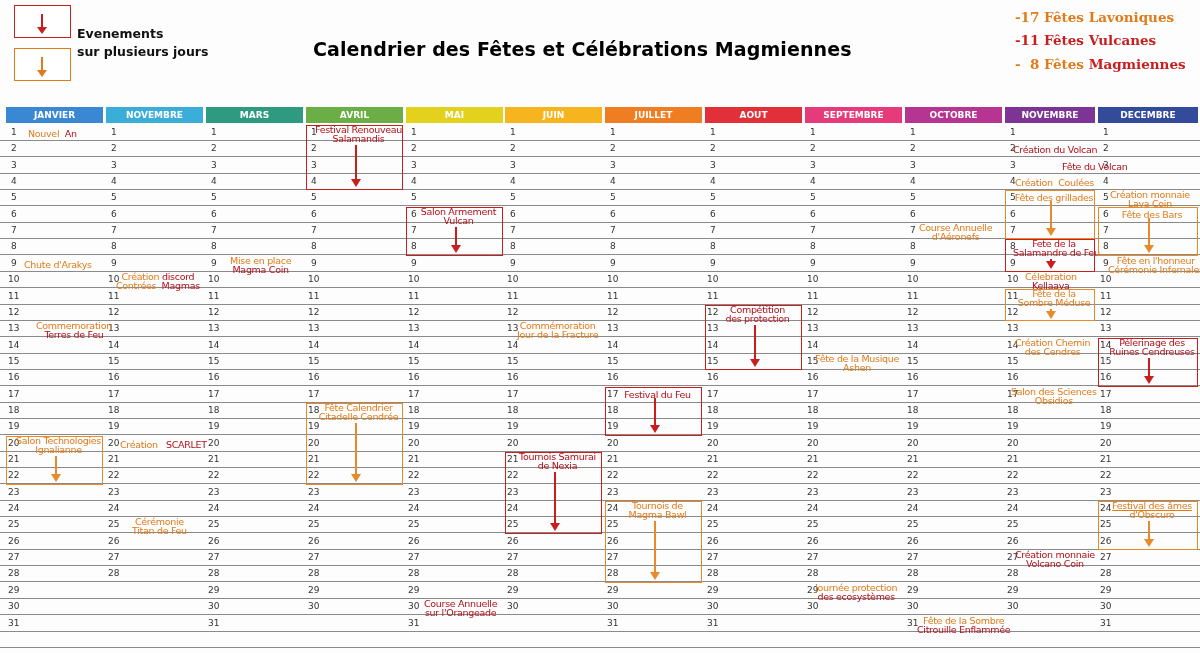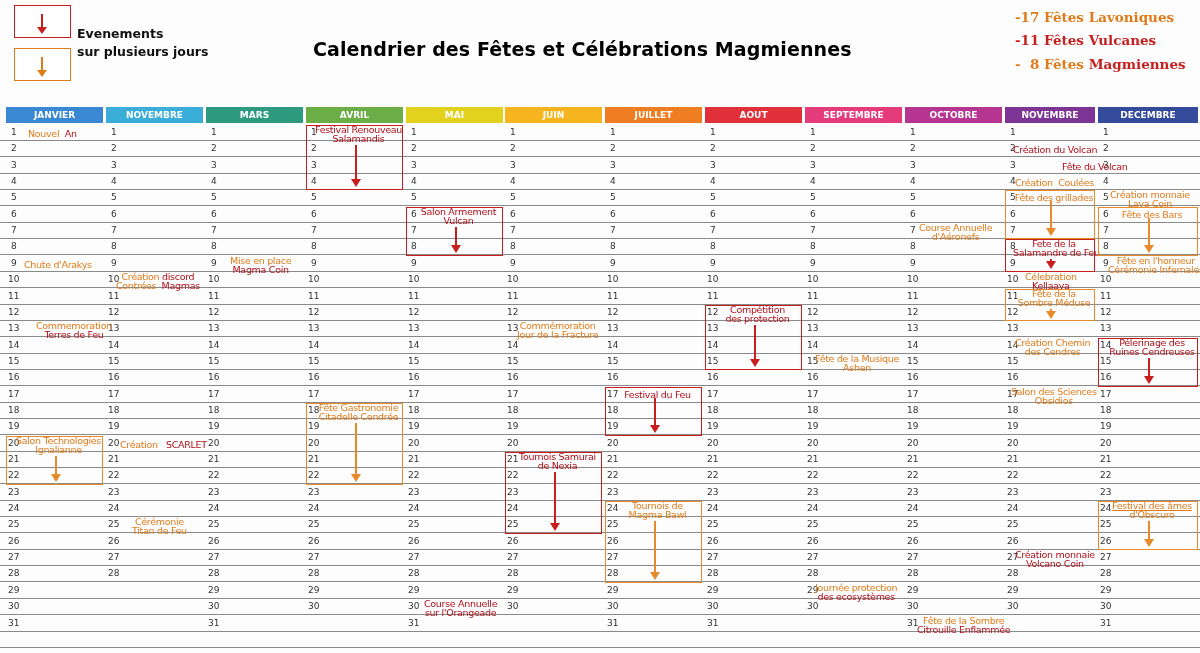--- a/index.html
+++ b/index.html
@@ -481,21 +481,21 @@
     </div>
     <div class="span-box" style="left: 306px; top: 125px; width: 97px; height: 65.4px; border-color: rgb(200, 30, 30);"></div>
     <div class="span-arrow" style="left: 354.5px; top: 145px; height: 36.4px; background: rgb(200, 30, 30); border-top-color: rgb(200, 30, 30);"></div>
     <div class="event" style="left: 314px; width: 89px; top: 125px;">
       <div><span style="color: rgb(176, 16, 26); white-space: pre;">Festival Renouveau</span></div>
       <div><span style="color: rgb(176, 16, 26); white-space: pre; text-align: center;">Salamandis</span></div>
     </div>
     <div class="span-box" style="left: 306px; top: 402.95px; width: 97px; height: 81.75px; border-color: rgb(232, 138, 42);"></div>
     <div class="span-arrow" style="left: 354.5px; top: 422.95px; height: 52.75px; background: rgb(232, 138, 42); border-top-color: rgb(232, 138, 42);"></div>
     <div class="event" style="left: 314px; width: 89px; top: 402.95px;">
-      <div><span style="color: rgb(224, 123, 26); white-space: pre;">Fête Gastronomie</span></div>
+      <div><span style="color: rgb(224, 123, 26); white-space: pre;">Fête Calendrier</span></div>
       <div><span style="color: rgb(224, 123, 26); white-space: pre;">Citadelle Cendrée</span></div>
     </div>
     <div class="span-box" style="left: 406px; top: 206.75px; width: 97px; height: 49.05px; border-color: rgb(200, 30, 30);"></div>
     <div class="span-arrow" style="left: 454.5px; top: 226.75px; height: 20.05px; background: rgb(200, 30, 30); border-top-color: rgb(200, 30, 30);"></div>
     <div class="event" style="left: 414px; width: 89px; top: 206.75px;">
       <div><span style="color: rgb(176, 16, 26); white-space: pre;">Salon Armement</span></div>
       <div><span style="color: rgb(176, 16, 26); white-space: pre;">Vulcan</span></div>
     </div>
     <div class="event" style="left: 424px; top: 599.15px; text-align: center;">
       <div><span style="color: rgb(176, 16, 26); white-space: pre;">Course Annuelle</span></div>

